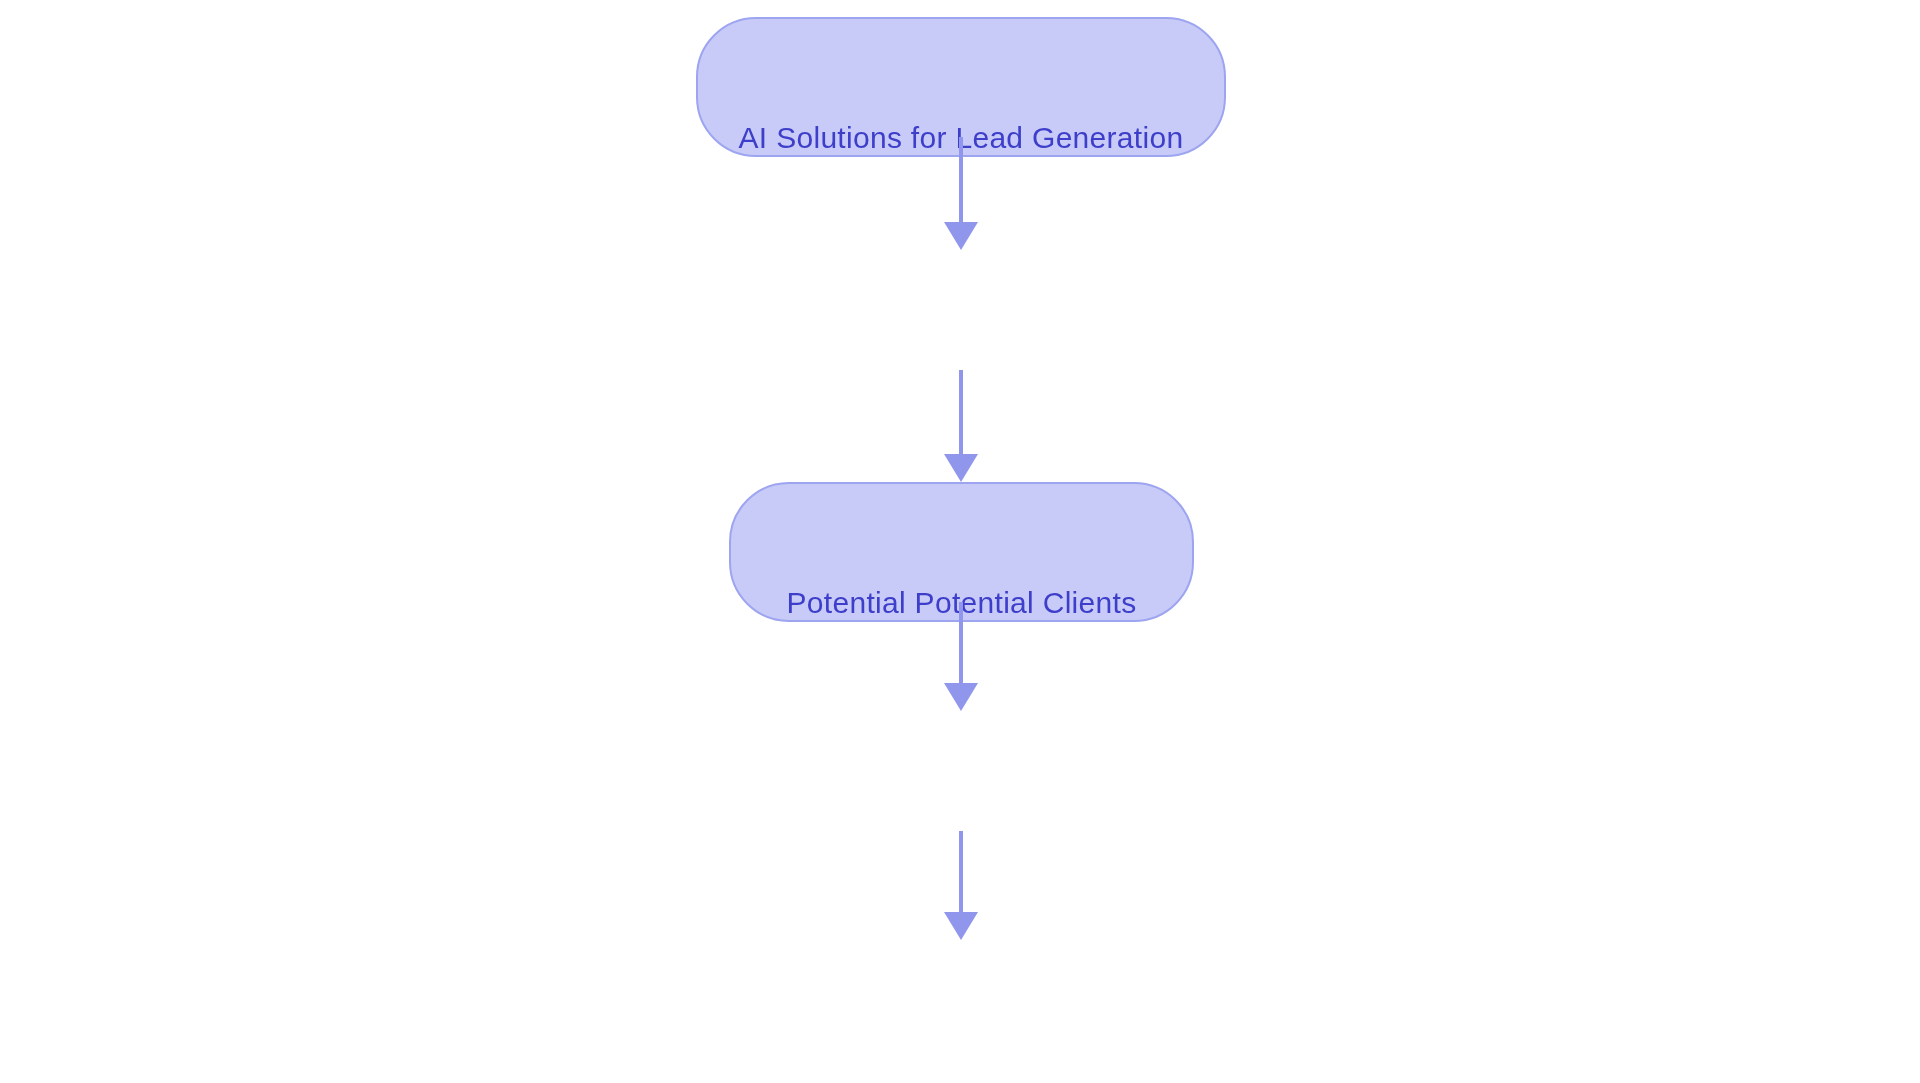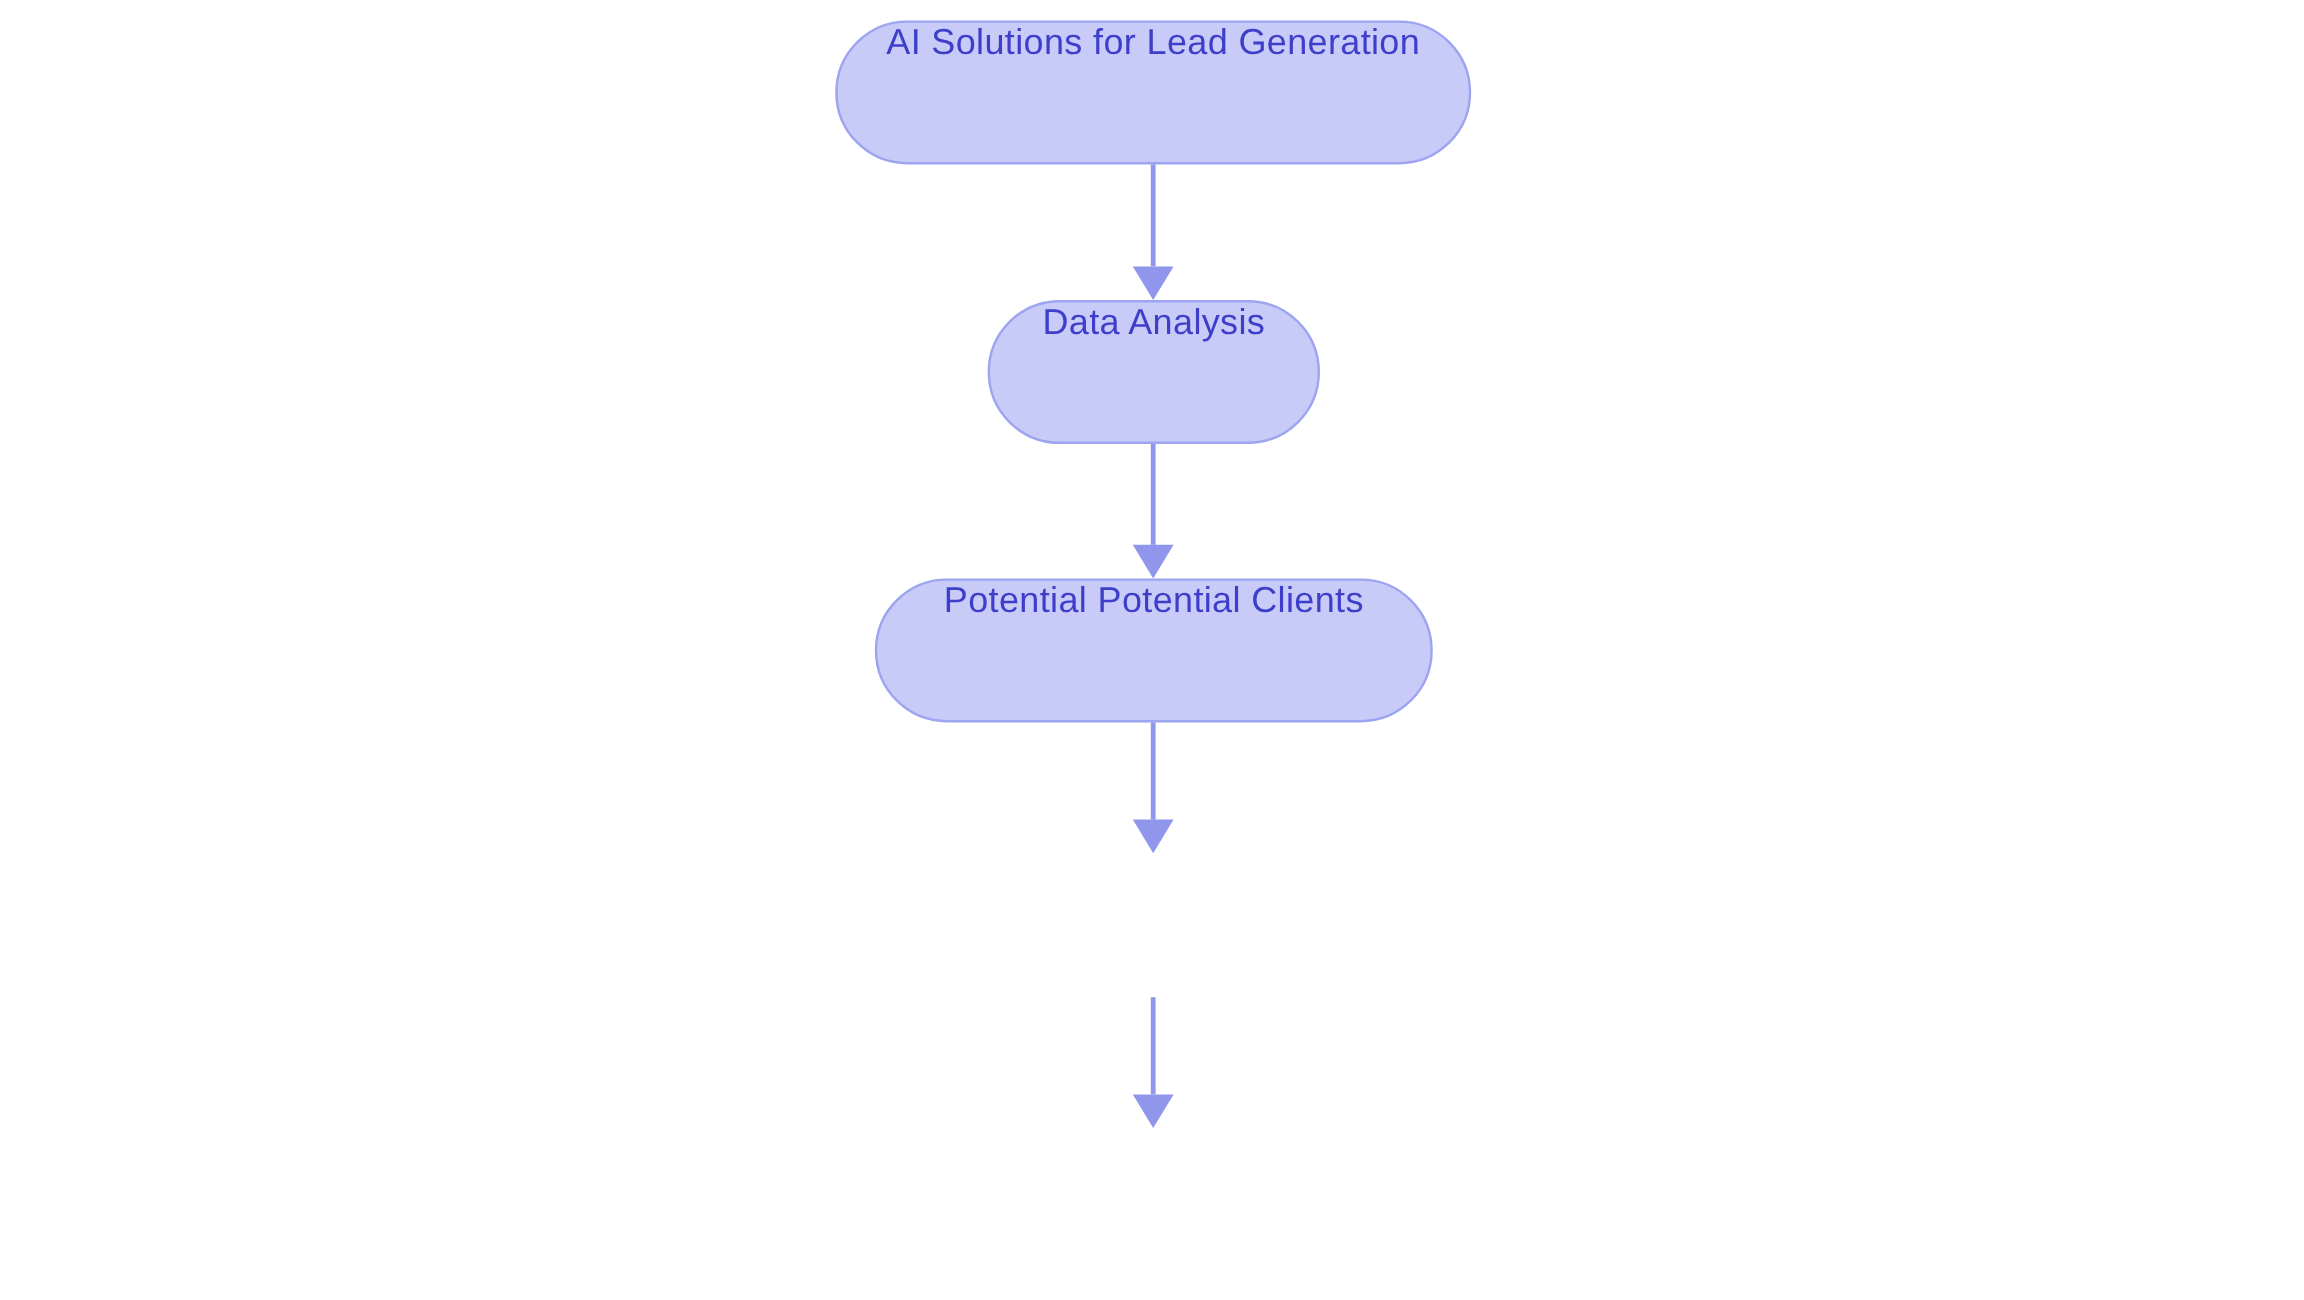--- a/index.html
+++ b/index.html
@@ -18,26 +18,26 @@
     overflow: hidden;
   }
   .canvas {
     position: relative;
     width: 1920px;
     height: 1083px;
     background: var(--background);
   }
   .node {
     position: absolute;
-    height: 120px;
+    height: 140px;
     border-radius: 60px;
     background: var(--node-fill);
     border: 2px solid var(--node-border);
     display: flex;
-    align-items: flex-start;
+    align-items: flex-end;
     justify-content: center;
   }
   .node span {
     color: var(--node-text);
     font-size: 30px;
     font-weight: 400;
     letter-spacing: 0.3px;
     white-space: nowrap;
   }
   .node.n1 { left: 696px; top: 17px;  width: 530px; }
@@ -78,23 +78,20 @@
 
   <div class="node n1">
     <span>AI Solutions for Lead Generation</span>
   </div>
 
   <div class="arrow a1">
     <div class="shaft"></div>
     <div class="head"></div>
   </div>
 
-  <div class="node n2">
-    <span>Data Analysis</span>
-  </div>
 
   <div class="arrow a2">
     <div class="shaft"></div>
     <div class="head"></div>
   </div>
 
   <div class="node n3">
     <span>Potential Potential Clients</span>
   </div>
 

